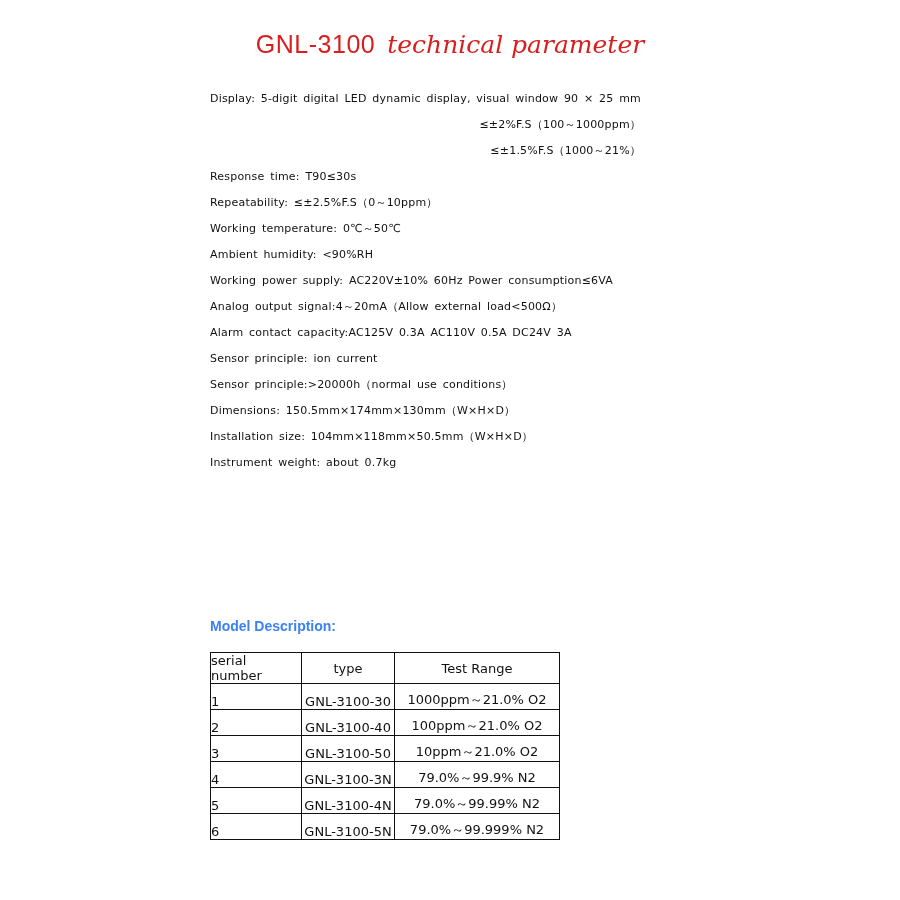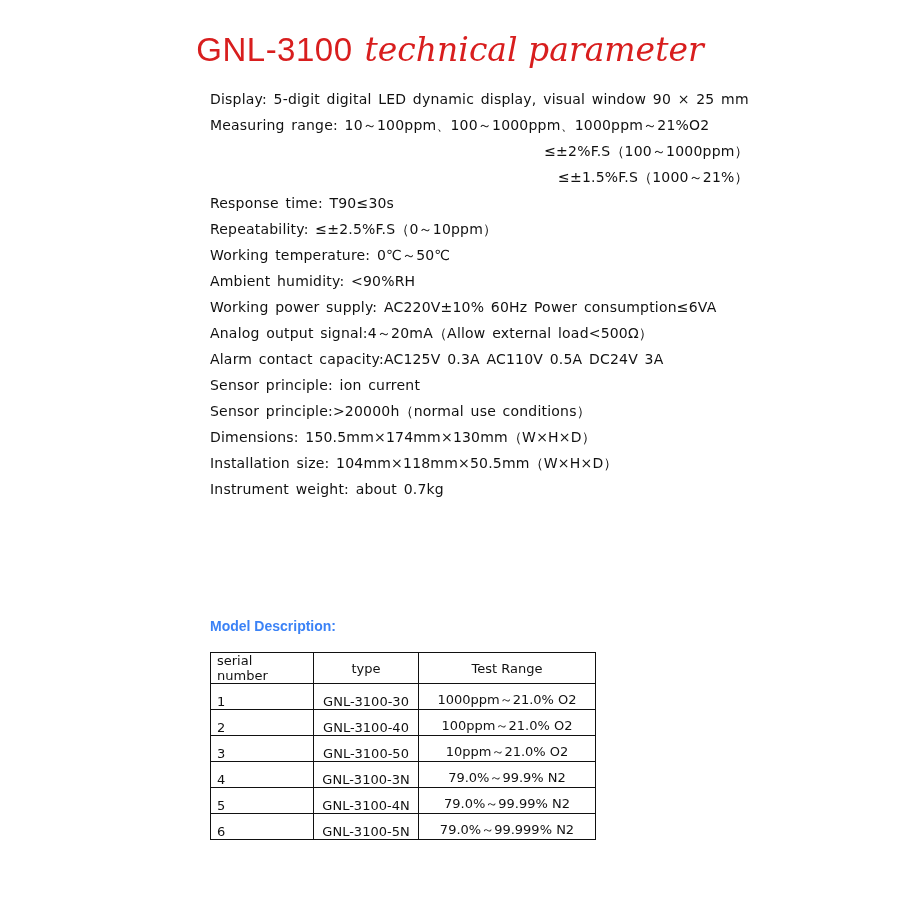--- a/index.html
+++ b/index.html
@@ -1,46 +1,45 @@
 <!DOCTYPE html>
 <html><head>
 <meta charset="utf-8">
 <style>
   html, body { margin:0; padding:0; background:#ffffff; }
   body { width:900px; height:900px; position:relative; overflow:hidden;
          font-family:"DejaVu Sans", sans-serif; color:#111; }
   .title { position:absolute; top:30px; left:0; width:900px; text-align:center;
-           color:#d81e1e; font-size:33px; white-space:nowrap; }
+           color:#d81e1e; font-size:25px; white-space:nowrap; }
   .title .model { font-family:"Liberation Sans", sans-serif; letter-spacing:0.5px; }
   .title .rest { font-family:"DejaVu Serif", serif; font-style:italic; margin-left:12px; }
-  .specs { position:absolute; left:210px; top:86px; font-size:14px; line-height:26px; }
+  .specs { position:absolute; left:210px; top:86px; font-size:11px; line-height:26px; }
   .spec-line { white-space:nowrap; height:26px; letter-spacing:0.2px; word-spacing:2px; }
   .indent-acc { padding-left:95px;text-align:right; }
   .indent-rep { padding-left:92px; }
   .model-desc { position:absolute; left:210px; top:618px; font-size:14px; font-weight:bold;
                 color:#3b82f6; font-family:"Liberation Sans", sans-serif; }
   table.models { position:absolute; left:210px; top:652px; border-collapse:collapse;
                  font-size:13px; font-family:"DejaVu Sans", sans-serif; }
-  table.models td, table.models th { border:1px solid #111; height:25px; padding:0 6px;
+  table.models td, table.models th { border:1px solid #111; height:25px; padding:0 0;
                  font-weight:normal; vertical-align:bottom; }
   table.models th { vertical-align:middle; }
   .c1 { width:90px; text-align:left; }
   .c2 { width:92px; text-align:center; }
   .c3 { width:164px; text-align:center; }
 </style>
 </head>
 <body>
 
 <div class="title">
   <span class="model">GNL-3100</span><span class="rest">technical parameter</span>
 </div>
 
 <div class="specs">
   <div class="spec-line">Display: 5-digit digital LED dynamic display, visual window 90 × 25 mm</div>
-  <div class="spec-line">Measuring range:  10～100ppm、100～1000ppm、1000ppm～21%O2</div>
   <div class="spec-line indent-acc">≤±2%F.S（100～1000ppm）</div>
   <div class="spec-line indent-acc">≤±1.5%F.S（1000～21%）</div>
   <div class="spec-line">Response time:  T90≤30s</div>
   <div class="spec-line">Repeatability:  ≤±2.5%F.S（0～10ppm）</div>
   <div class="spec-line">Working temperature: 0℃～50℃</div>
   <div class="spec-line">Ambient humidity: &lt;90%RH</div>
   <div class="spec-line">Working power supply: AC220V±10% 60Hz Power consumption≤6VA</div>
   <div class="spec-line">Analog output signal:4～20mA（Allow external load&lt;500Ω）</div>
   <div class="spec-line">Alarm contact capacity:AC125V 0.3A  AC110V 0.5A  DC24V 3A</div>
   <div class="spec-line">Sensor principle:  ion current</div>

